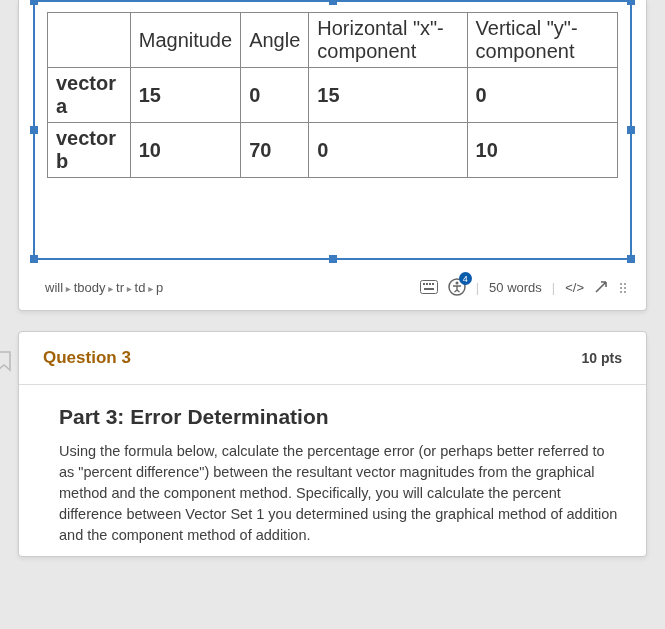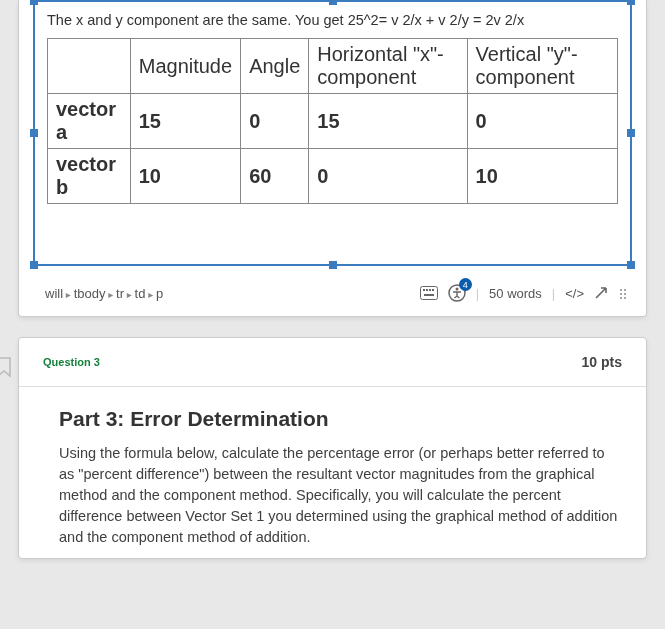--- a/index.html
+++ b/index.html
@@ -77,21 +77,21 @@
   margin: 20px 18px 0 18px;
   border:1px solid #ccc;
   border-radius:4px;
   box-shadow: 0 2px 4px rgba(0,0,0,0.08);
   position:relative;
 }
 .q-header {
   display:flex; justify-content:space-between; align-items:center;
   padding: 16px 24px; border-bottom:1px solid #ddd;
 }
-.q-title { font-size:11px; font-weight:600; color:#15803d;}
+.q-title { font-size:17px; font-weight:600; color:#a16207;}
 .q-pts { font-size:14px; color:#444; font-weight:700;}
 .q-body { padding: 20px 28px 10px 40px; }
 .q-body h2 { font-size:21px; font-weight:600; color:#333; margin-bottom:12px;}
 .q-body p { font-size:14.5px; line-height:1.45; color:#404040;}
 .bookmark {
   position:absolute; left:-24px; top:18px; color:#bbb; cursor:pointer;
 }
 svg { display:block; }
 </style>
 </head>
@@ -99,21 +99,20 @@
 
 <div class="editor-card">
   <div class="editor-area">
     <div class="handle-bl"></div>
       <div class="handle-br"></div>
     <div class="handle-ml"></div>
       <div class="handle-mr"></div>
     <div class="handle-mt"></div>
       <div class="handle-mb"></div>
 
-    <p class="intro-text">The x and y component are the same. You get 25^2= v 2/x + v 2/y = 2v 2/x</p>
 
     <table class="data">
       <thead>
         <tr>
           <th></th>
           <th>Magnitude</th>
           <th>Angle</th>
           <th>Horizontal "x"- component</th>
           <th>Vertical "y"- component</th>
         </tr>
@@ -122,21 +121,21 @@
         <tr>
           <td>vector a</td>
           <td>15</td>
           <td>0</td>
           <td>15</td>
           <td>0</td>
         </tr>
         <tr>
           <td>vector b</td>
           <td>10</td>
-          <td>60</td>
+          <td>70</td>
           <td>0</td>
           <td>10</td>
         </tr>
       </tbody>
     </table>
   </div>
 
   <div class="status-bar">
     <div class="breadcrumb">
       <span>will</span>

